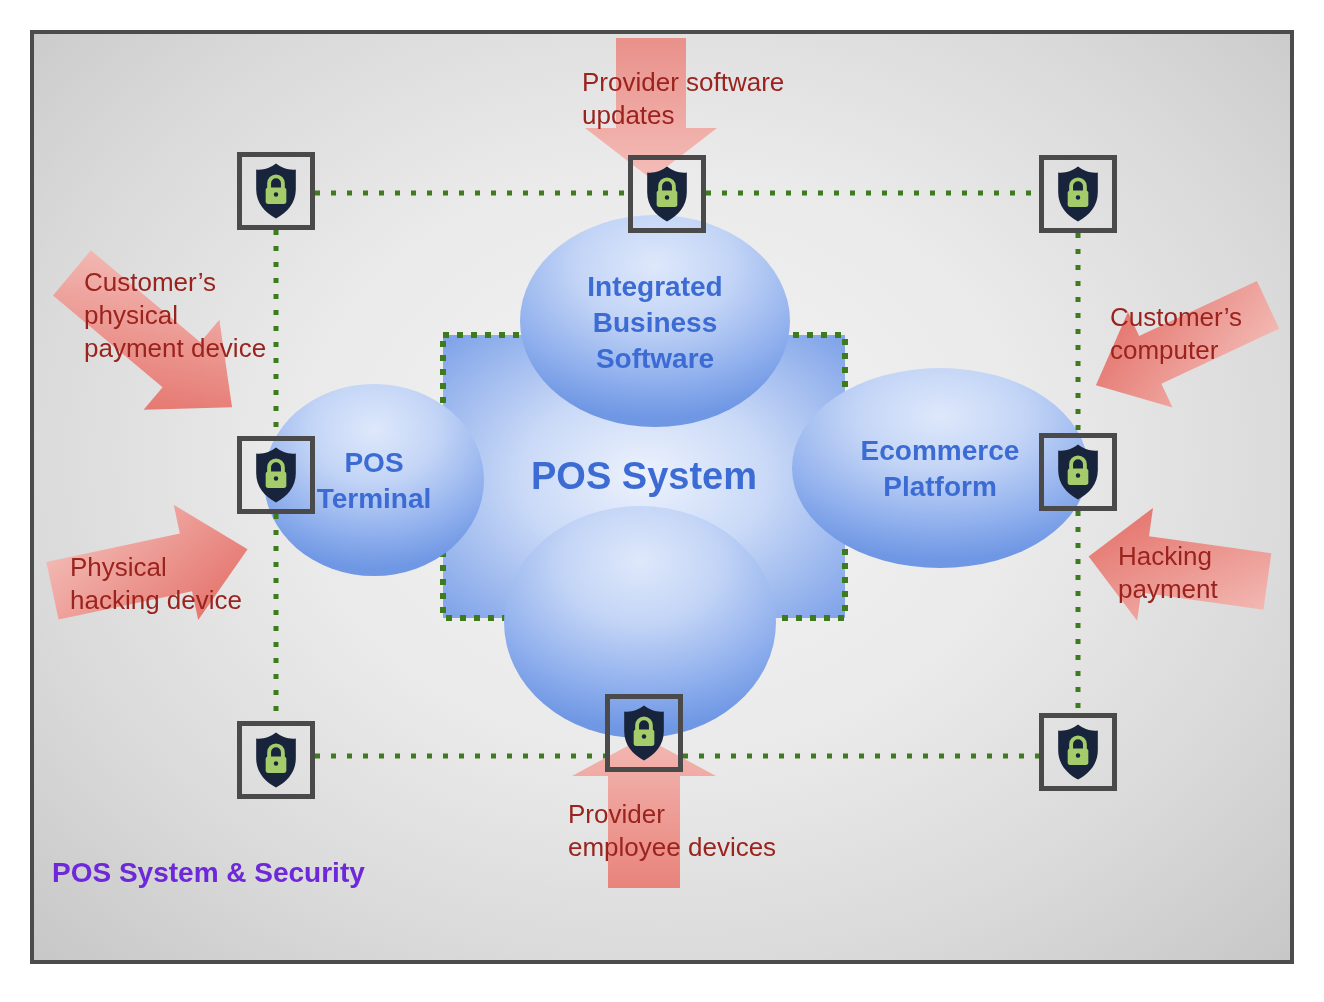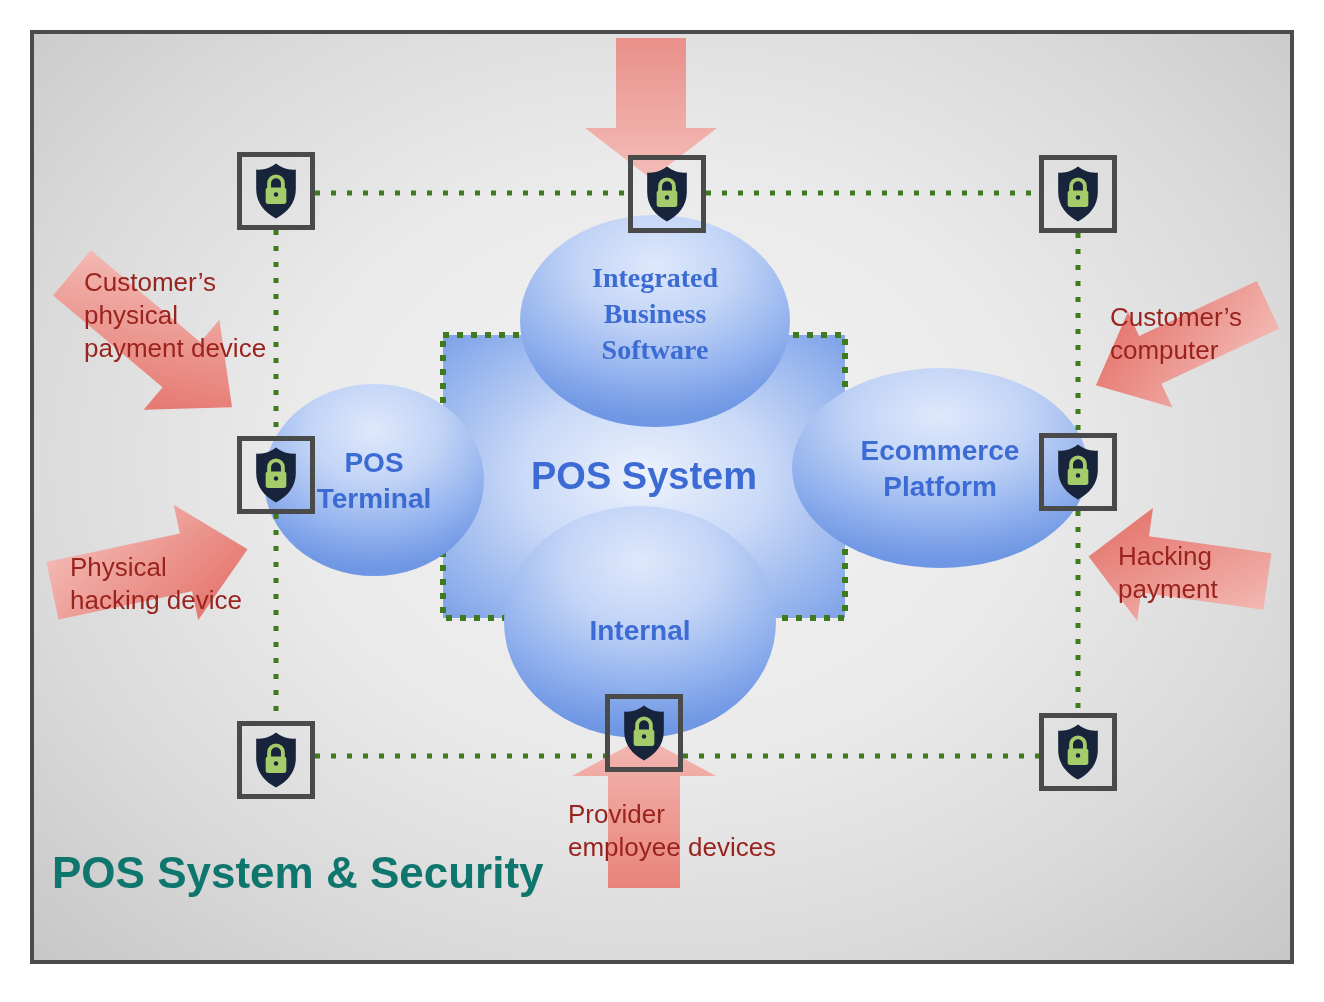--- a/index.html
+++ b/index.html
@@ -11,21 +11,21 @@
   .layer{position:absolute;left:0;top:0;width:1324px;height:1002px;pointer-events:none;}
   .node{position:absolute;border-radius:50%;
         background:radial-gradient(ellipse 78% 72% at 50% 24%, #DEE8FB 0%, #C2D4F6 38%, #8FAFED 76%, #6F97E4 100%);}
   .node-label{position:absolute;color:#3C6CD3;font-weight:bold;font-size:28px;line-height:36px;
         text-align:center;white-space:pre-line;}
   .center-label{position:absolute;color:#3C6CD3;font-weight:bold;font-size:38px;line-height:46px;
         text-align:center;white-space:pre-line;}
   .threat-label{position:absolute;color:#9A231E;font-size:26px;line-height:33px;white-space:pre-line;}
   .shield-box{position:absolute;width:68px;height:68px;border:5px solid #4A4A4A;background:transparent;}
   .shield-box svg{position:absolute;left:6px;top:3px;}
-  .title{position:absolute;left:52px;top:851px;color:#0f766e;font-size:44px;font-weight:bold;line-height:44px;}
+  .title{position:absolute;left:52px;top:851px;color:#6d28d9;font-size:28px;font-weight:bold;line-height:44px;}
 </style>
 </head>
 <body>
 
 <div class="stage">
   <div class="panel"></div>
 
   <svg class="layer" viewBox="0 0 1324 1002">
     <defs>
       <radialGradient id="sqGrad" cx="50%" cy="50%" r="68%">
@@ -35,28 +35,27 @@
       </radialGradient>
     </defs>
     <rect x="443" y="335" width="402" height="283" fill="url(#sqGrad)" stroke="#3E7A1E" stroke-width="6" stroke-dasharray="6 8"></rect>
   </svg>
 
   <div class="node" style="left:520px;top:215px;width:270px;height:212px;"></div>
   <div class="node" style="left:264px;top:384px;width:220px;height:192px;"></div>
   <div class="node" style="left:792px;top:368px;width:296px;height:200px;"></div>
   <div class="node" style="left:504px;top:506px;width:272px;height:232px;"></div>
 
-  <div class="node-label" style="left:520px;top:260px;width:270px;font-family:Liberation Serif, serif;">Integrated
+  <div class="node-label" style="left:520px;top:269px;width:270px;">Integrated
 Business
 Software</div>
   <div class="node-label" style="left:264px;top:445px;width:220px;">POS
 Terminal</div>
   <div class="node-label" style="left:792px;top:433px;width:296px;">Ecommerce
 Platform</div>
-  <div class="node-label" style="left:504px;top:613px;width:272px;">Internal</div>
   <div class="center-label" style="left:444px;top:453px;width:400px;">POS System</div>
 
   <svg class="layer" viewBox="0 0 1324 1002">
     <g stroke="#3E7A1E" stroke-width="5" stroke-dasharray="5 11" fill="none">
       <path d="M315 193 H628"></path>
       <path d="M706 193 H1039"></path>
       <path d="M315 756 H605"></path>
       <path d="M683 756 H1039"></path>
       <path d="M276 230 V436"></path>
       <path d="M276 514 V721"></path>
@@ -147,20 +146,22 @@
   </div>
   <div class="shield-box" style="left:1039px;top:713px;">
     <svg width="56" height="62" viewBox="0 0 64 72">
       <path d="M32 4 C38 9 47 12 55 11 L55 34 C55 50 45 61 32 68 C19 61 9 50 9 34 L9 11 C17 12 26 9 32 4 Z" fill="#18243B"></path>
       <path d="M24 33 v-6 a8 8 0 0 1 16 0 v6" stroke="#A4CC6A" stroke-width="4.5" fill="none"></path>
       <rect x="20" y="32" width="24" height="19" rx="3" fill="#A4CC6A"></rect>
       <circle cx="32" cy="40" r="2.6" fill="#18243B"></circle>
     </svg>
   </div>
 
+  <div class="threat-label" style="left:582px;top:66px;">Provider software
+updates</div>
   <div class="threat-label" style="left:84px;top:266px;">Customer’s
 physical
 payment device</div>
   <div class="threat-label" style="left:70px;top:551px;">Physical
 hacking device</div>
   <div class="threat-label" style="left:1110px;top:301px;">Customer’s
 computer</div>
   <div class="threat-label" style="left:1118px;top:540px;">Hacking
 payment</div>
   <div class="threat-label" style="left:568px;top:798px;">Provider

